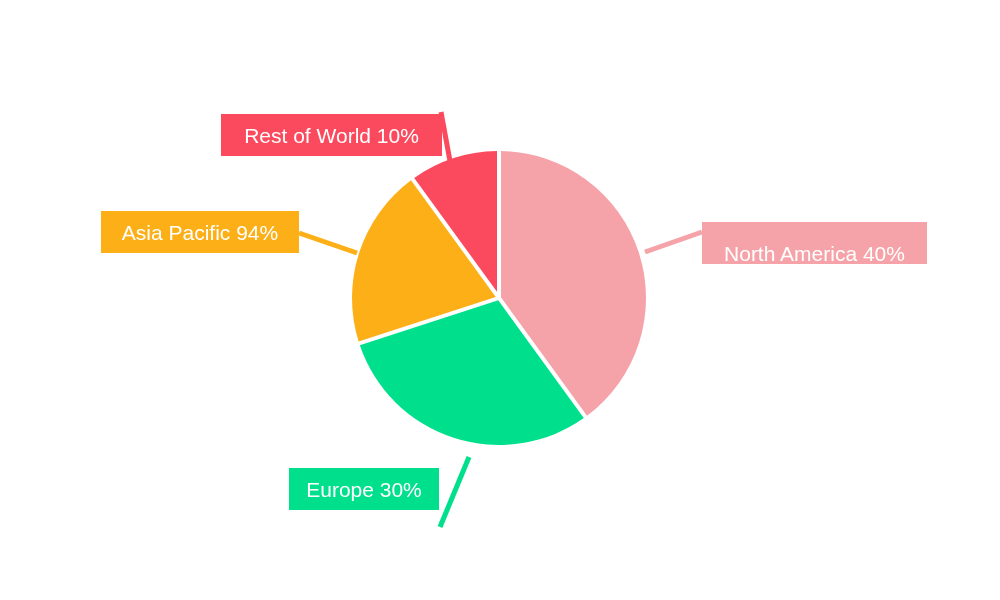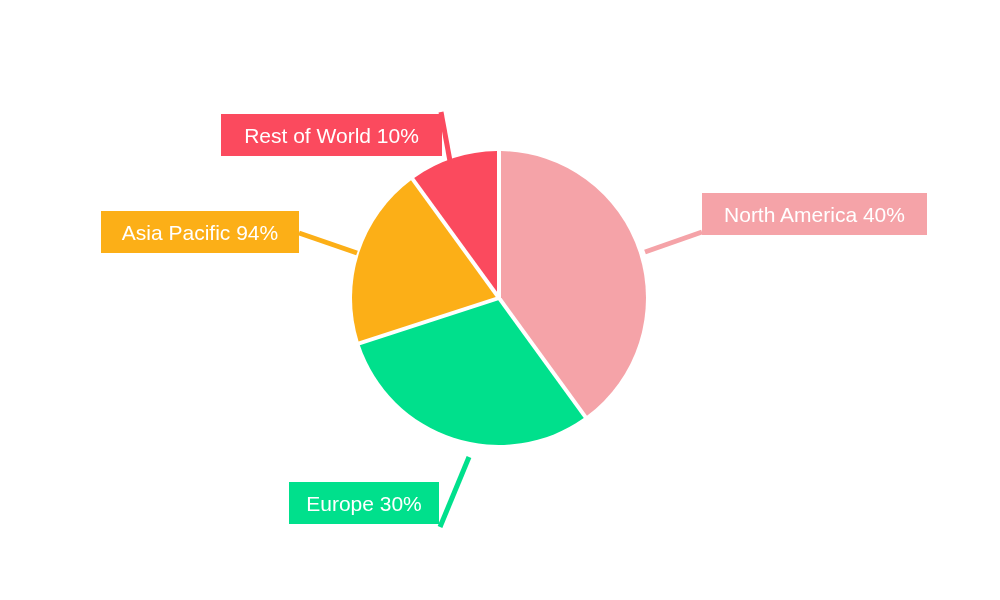--- a/index.html
+++ b/index.html
@@ -56,25 +56,25 @@
       <line class="leader" x1="452" y1="172" x2="441" y2="112" stroke="#fb4a5e" stroke-width="5"></line>
     </g>
     <g>
       <path fill="#f5a3a8" d="M 501.00 297.35 L 501.00 151.01 A 147 147 0 0 1 587.01 415.74 Z"></path>
       <path fill="#00e08c" d="M 498.24 300.35 L 583.78 418.09 A 147 147 0 0 1 359.83 345.32 Z"></path>
       <path fill="#fcaf17" d="M 495.76 296.95 L 358.59 341.52 A 147 147 0 0 1 410.99 180.26 Z"></path>
       <path fill="#fb4a5e" d="M 497.00 291.84 L 414.22 177.91 A 147 147 0 0 1 497.00 151.01 Z"></path>
     </g>
   </svg>
 
-  <div class="slice-label" style="left:702px; top:193px; width:225px; background:#f5a3a8;">
+  <div class="slice-label" style="left:702px; top:222px; width:225px; background:#f5a3a8;align-items:flex-end;">
     <span>North America 40%</span>
   </div>
 
-  <div class="slice-label" style="left:289px; top:482px; width:150px; background:#00e08c;">
+  <div class="slice-label" style="left:289px; top:468px; width:150px; background:#00e08c;">
     <span>Europe 30%</span>
   </div>
 
   <div class="slice-label" style="left:101px; top:211px; width:198px; background:#fcaf17;">
     <span>Asia Pacific 94%</span>
   </div>
 
   <div class="slice-label" style="left:221px; top:72px; width:221px; background:#fb4a5e;margin-top:42px;">
     <span>Rest of World 10%</span>
   </div>

